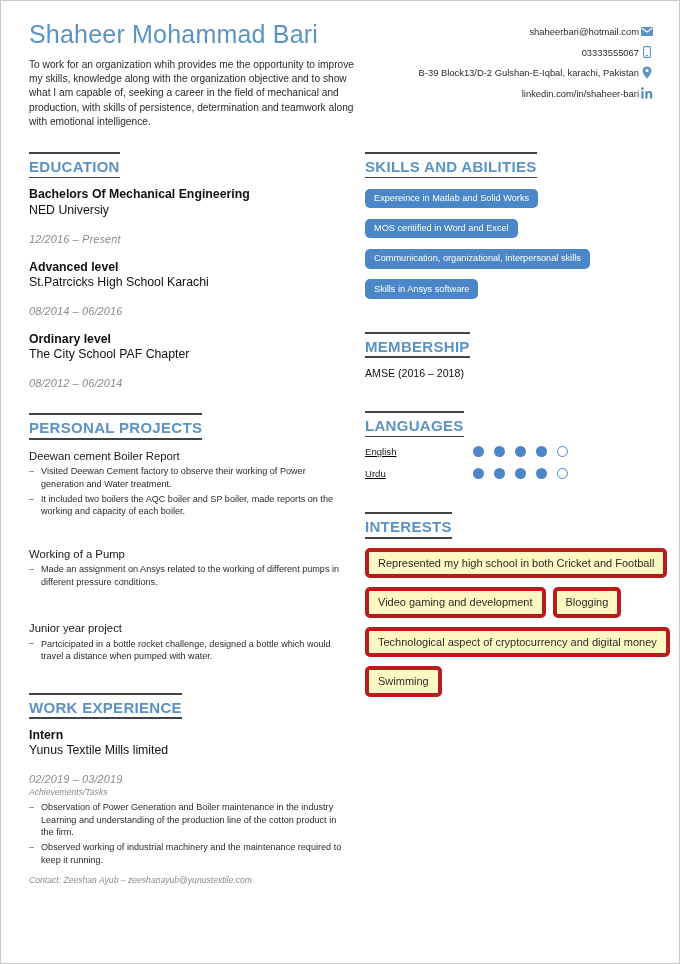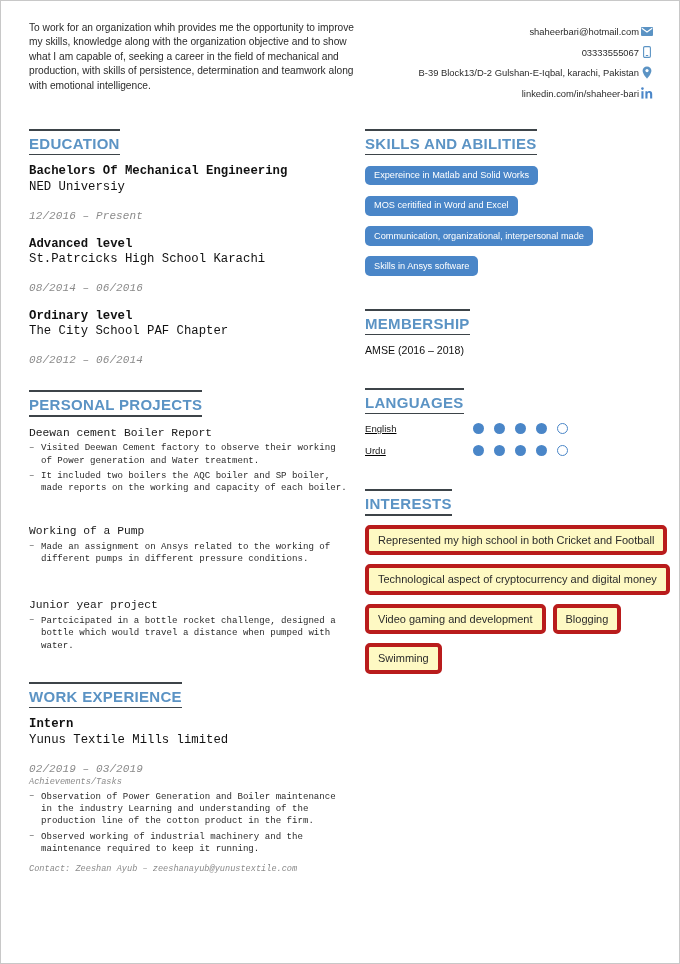--- a/index.html
+++ b/index.html
@@ -98,21 +98,21 @@
     color: #5b93c4;
     font-size: 15px;
     font-weight: bold;
     letter-spacing: 0.3px;
     padding: 5px 0 2px 0;
     line-height: 1.05;
     white-space: nowrap;
   }
 
   
-  .entry { margin-bottom: 15px; font-family: Liberation Mono, monospace; }
+  .entry { margin-bottom: 15px; }
   .entry:last-child { margin-bottom: 0; }
   .e-title {
     color: #111111;
     font-size: 12.3px;
     font-weight: bold;
     line-height: 1.25;
   }
   .e-sub {
     color: #111111;
     font-size: 12.3px;
@@ -222,20 +222,21 @@
   .sp-14 { height: 14px; }
 </style>
 </head>
 <body>
 
 <div class="page">
   <div class="inner">
 
     <div class="header">
       <div class="header-left">
+        <h1 class="name">Shaheer Mohammad Bari</h1>
         <div class="summary">To work for an organization whih provides me the opportunity to improve my skills, knowledge along with the organization objective and to show what I am capable of, seeking a career in the field of mechanical and production, with skills of persistence, determination and teamwork along with emotional intelligence.</div>
       </div>
 
       <div class="contact">
 
         <div class="contact-row">
           <span class="contact-text">shaheerbari@hotmail.com</span>
           <span class="c-icon">
             <svg width="12" height="9" viewBox="0 0 12 9">
                 <rect x="0" y="0" width="12" height="9" rx="1" fill="#5b93c4"></rect>
@@ -374,21 +375,21 @@
 
         <div class="section">
           <div class="heading-wrap">
             <div class="heading-rule-top"></div>
             <div class="heading">SKILLS AND ABILITIES</div>
             <div class="heading-rule-bot"></div>
           </div>
           <div>
             <div><span class="pill-skill">Expereince in Matlab and Solid Works</span></div>
             <div><span class="pill-skill">MOS ceritified in Word and Excel</span></div>
-            <div><span class="pill-skill">Communication, organizational, interpersonal made</span></div>
+            <div><span class="pill-skill">Communication, organizational, interpersonal skills</span></div>
             <div><span class="pill-skill">Skills in Ansys software</span></div>
           </div>
         </div>
 
         <div class="sp-22"></div>
 
         <div class="section">
           <div class="heading-wrap">
             <div class="heading-rule-top"></div>
             <div class="heading">MEMBERSHIP</div>
@@ -432,24 +433,24 @@
         <div class="sp-22"></div>
 
         <div class="section">
           <div class="heading-wrap">
             <div class="heading-rule-top"></div>
             <div class="heading">INTERESTS</div>
             <div class="heading-rule-bot"></div>
           </div>
           <div>
             <div><span class="pill-interest">Represented my high school in both Cricket and Football</span></div>
-            <div><span class="pill-interest">Technological aspect of cryptocurrency and digital money</span></div>
             <div>
               <span class="pill-interest">Video gaming and development</span><span class="pill-interest">Blogging</span>
             </div>
+            <div><span class="pill-interest">Technological aspect of cryptocurrency and digital money</span></div>
             <div><span class="pill-interest">Swimming</span></div>
           </div>
         </div>
 
       </div>
     </div>
   </div>
 </div>
 
 </body></html>

